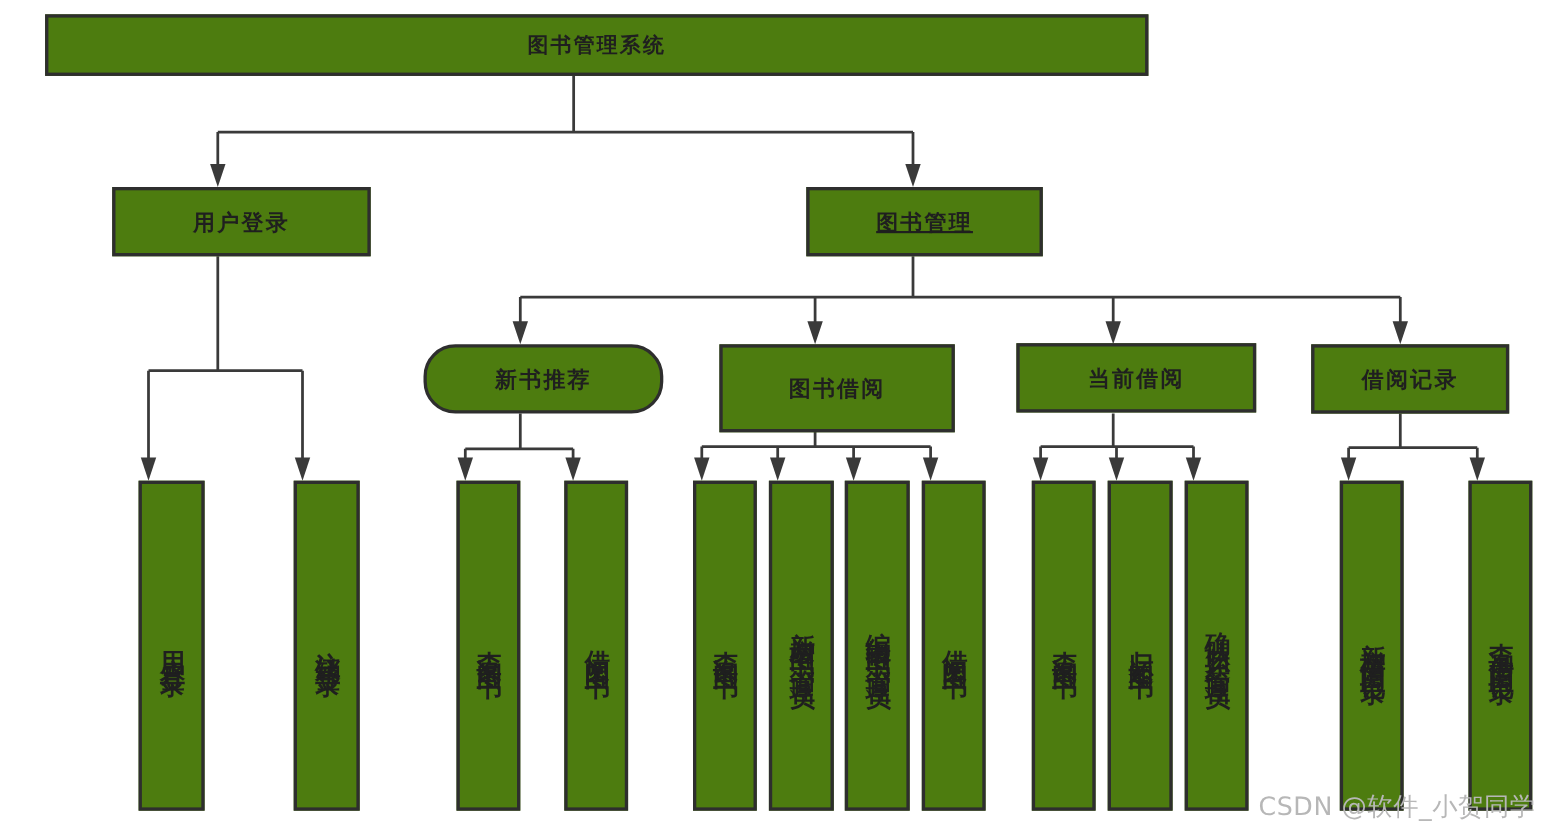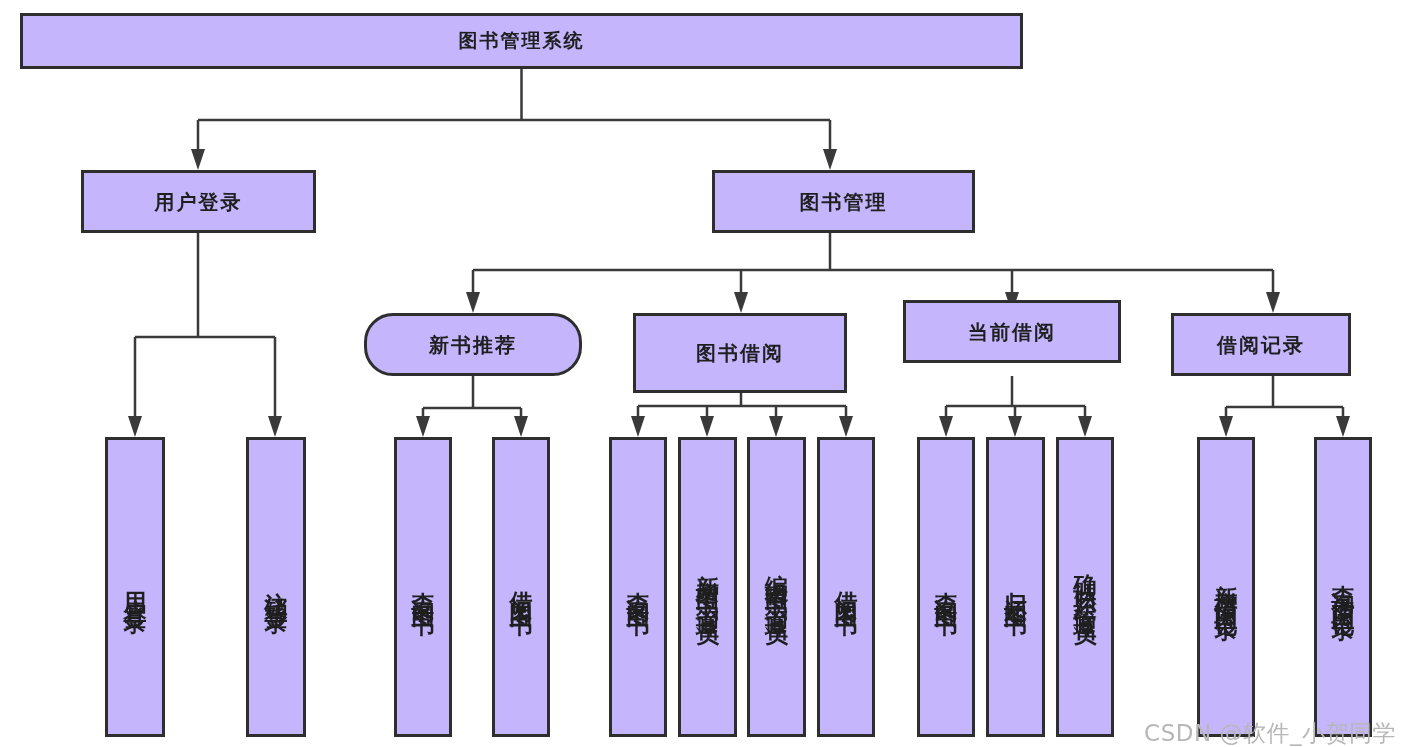--- a/index.html
+++ b/index.html
@@ -17,27 +17,28 @@
   }
   #connectors {
     position: absolute;
     left: 0;
     top: 0;
   }
   .node {
     position: absolute;
     box-sizing: border-box;
     border: 3px solid #2e2e2e;
-    background: #c4b5fd;
+    background: #4d7c0f;
     display: flex;
     align-items: center;
     justify-content: center;
     color: #1f1f1f;
     font-weight: bold;
     text-align: center;
+    margin-left: 21px;
   }
   .hnode {
     font-size: 20px;
     letter-spacing: 2px;
     line-height: 1;
   }
   .rootnode {
     font-size: 19px;
     letter-spacing: 2px;
   }
@@ -94,25 +95,25 @@
       <polygon points="1008,416 1022,416 1015,437"></polygon>
       <polygon points="1078,416 1092,416 1085,437"></polygon>
       <polygon points="1219,416 1233,416 1226,437"></polygon>
       <polygon points="1336,416 1350,416 1343,437"></polygon>
     </g>
   </svg>
 
   <div class="node rootnode" style="left:20px; top:13px; width:1003px; height:56px;">图书管理系统</div>
 
   <div class="node hnode" style="left:81px; top:170px; width:235px; height:63px;">用户登录</div>
-  <div class="node hnode" style="left:712px; top:170px; width:263px; height:63px;">图书管理</div>
+  <div class="node hnode" style="left:712px; top:170px; width:215px; height:63px;text-decoration:underline;">图书管理</div>
 
   <div class="node hnode" style="left:364px; top:313px; width:218px; height:63px;border-radius:29px;">新书推荐</div>
   <div class="node hnode" style="left:633px; top:313px; width:214px; height:80px;">图书借阅</div>
-  <div class="node hnode" style="left:903px; top:300px; width:218px; height:63px;">当前借阅</div>
+  <div class="node hnode" style="left:903px; top:312px; width:218px; height:63px;">当前借阅</div>
   <div class="node hnode" style="left:1171px; top:313px; width:180px; height:63px;">借阅记录</div>
 
   <div class="node leaf" style="left:105px; width:60px;">用户登录</div>
   <div class="node leaf" style="left:246px; width:60px;">注销登录</div>
   <div class="node leaf" style="left:394px; width:58px;">查询图书</div>
   <div class="node leaf" style="left:492px; width:58px;">借阅图书</div>
   <div class="node leaf" style="left:609px; width:58px;">查询图书</div>
   <div class="node leaf" style="left:678px; width:59px;">新增图书（管理员）</div>
   <div class="node leaf" style="left:747px; width:59px;">编辑图书（管理员）</div>
   <div class="node leaf" style="left:817px; width:58px;">借阅图书</div>

